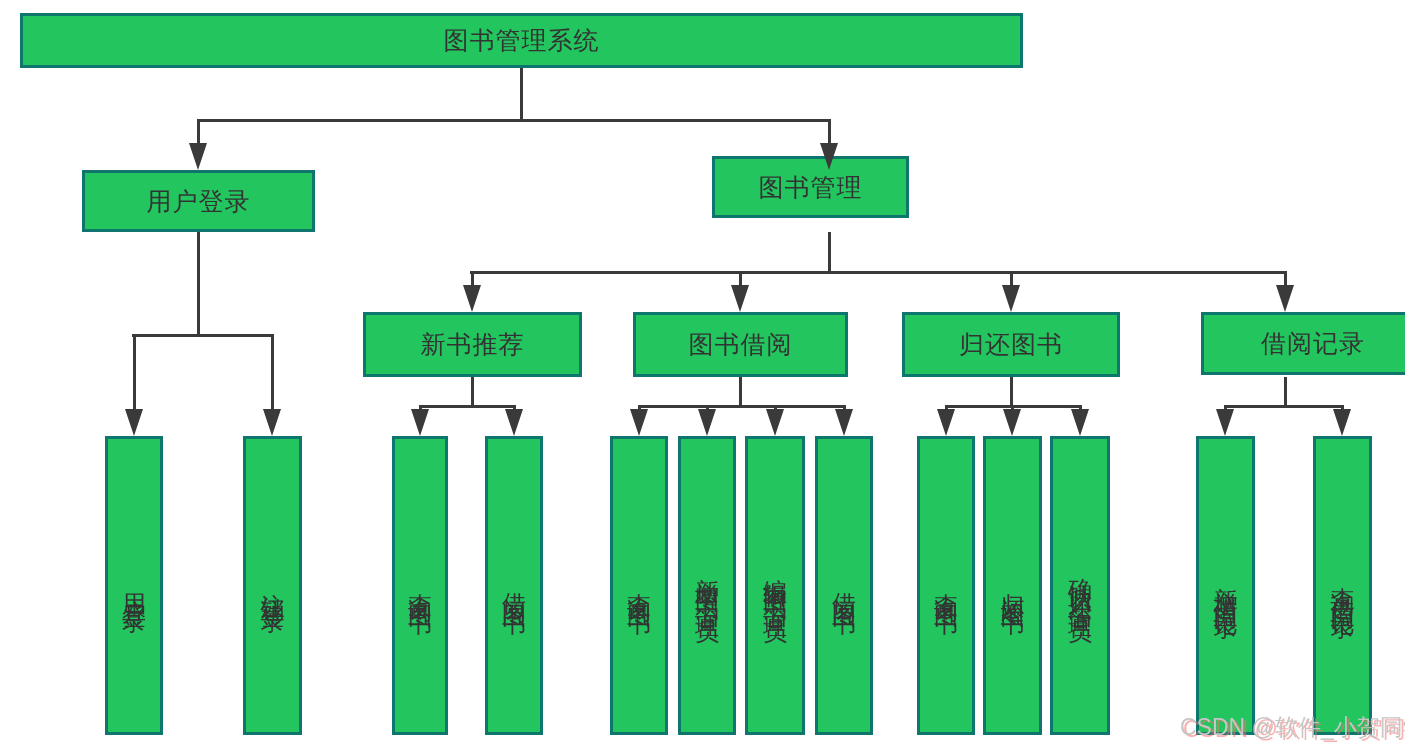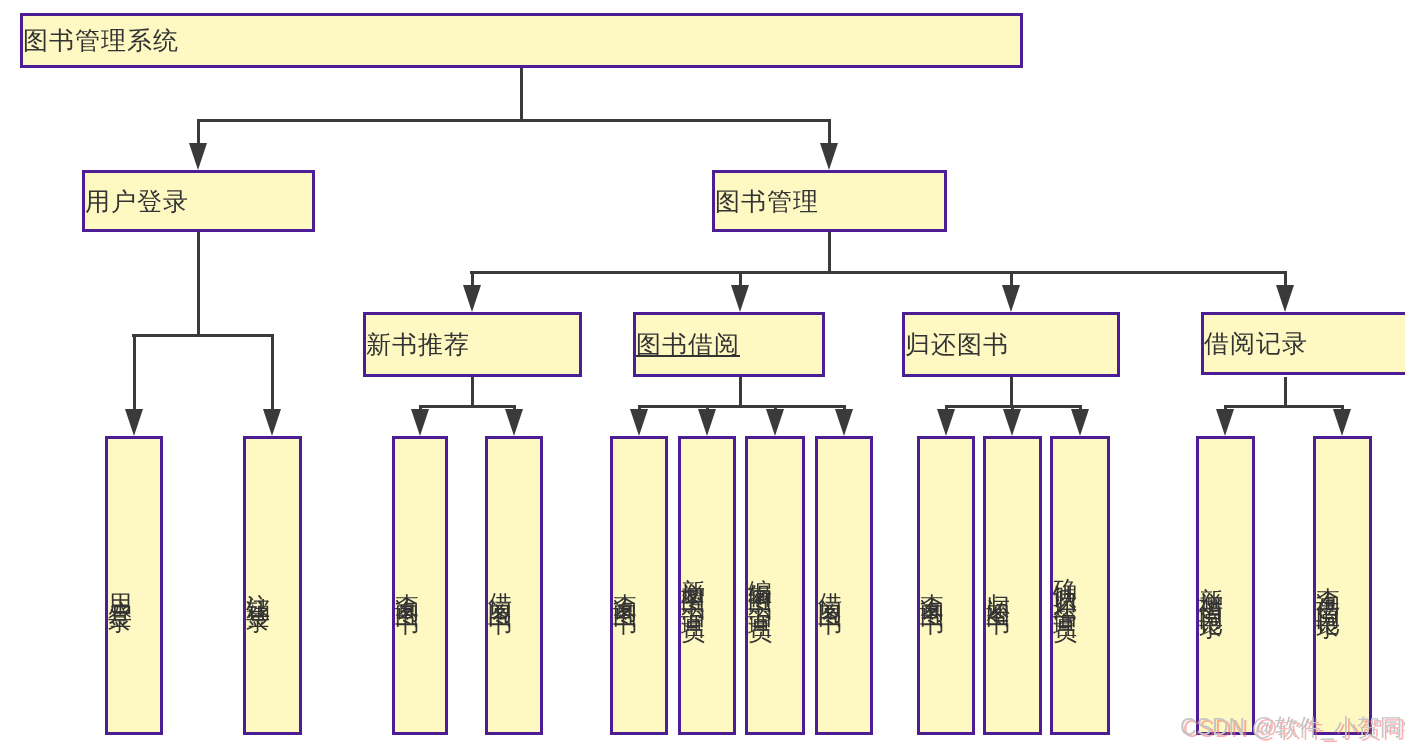--- a/index.html
+++ b/index.html
@@ -1,22 +1,22 @@
 <!DOCTYPE html>
 <html><head>
 <meta charset="utf-8">
 <style>
   html,body{margin:0;padding:0;background:#ffffff;}
   .canvas{
     position:relative;width:1405px;height:747px;background:#ffffff;overflow:hidden;
     font-family:"Liberation Sans","DejaVu Sans",sans-serif;color:#333333;
   }
   .node{
-    position:absolute;box-sizing:border-box;background:#fef9c3;
-    border:3px solid #4c1d95;display:flex;align-items:center;justify-content:flex-start;
+    position:absolute;box-sizing:border-box;background:#22c55e;
+    border:3px solid #0f766e;display:flex;align-items:center;justify-content:center;
   }
   .hnode{font-size:25px;letter-spacing:1px;white-space:nowrap;}
   .vnode span{
     writing-mode:vertical-rl;text-orientation:mixed;
     font-size:24px;letter-spacing:6px;line-height:1.0;white-space:nowrap;
   }
   .vline{position:absolute;width:3px;background:#3a3a3a;}
   .hline{position:absolute;height:3px;background:#3a3a3a;}
   .arr{
     position:absolute;width:0;height:0;
@@ -35,29 +35,29 @@
 <div class="canvas">
 
   <div class="node hnode" style="left:20px;top:13px;width:1003px;height:55px;">
     <span>图书管理系统</span>
   </div>
 
   <div class="node hnode" style="left:82px;top:170px;width:233px;height:62px;">
     <span>用户登录</span>
   </div>
 
-  <div class="node hnode" style="left:712px;top:170px;width:235px;height:62px;font-family:Liberation Mono, monospace;">
+  <div class="node hnode" style="left:712px;top:156px;width:197px;height:62px;font-family:Liberation Mono, monospace;">
     <span>图书管理</span>
   </div>
 
   <div class="node hnode" style="left:363px;top:312px;width:219px;height:65px;">
     <span>新书推荐</span>
   </div>
 
-  <div class="node hnode" style="left:633px;top:312px;width:192px;height:65px;text-decoration:underline;">
+  <div class="node hnode" style="left:633px;top:312px;width:215px;height:65px;">
     <span>图书借阅</span>
   </div>
 
   <div class="node hnode" style="left:902px;top:312px;width:218px;height:65px;">
     <span>归还图书</span>
   </div>
 
   <div class="node hnode" style="left:1173px;top:312px;width:224px;height:63px;margin-left:28px;">
     <span>借阅记录</span>
   </div>

